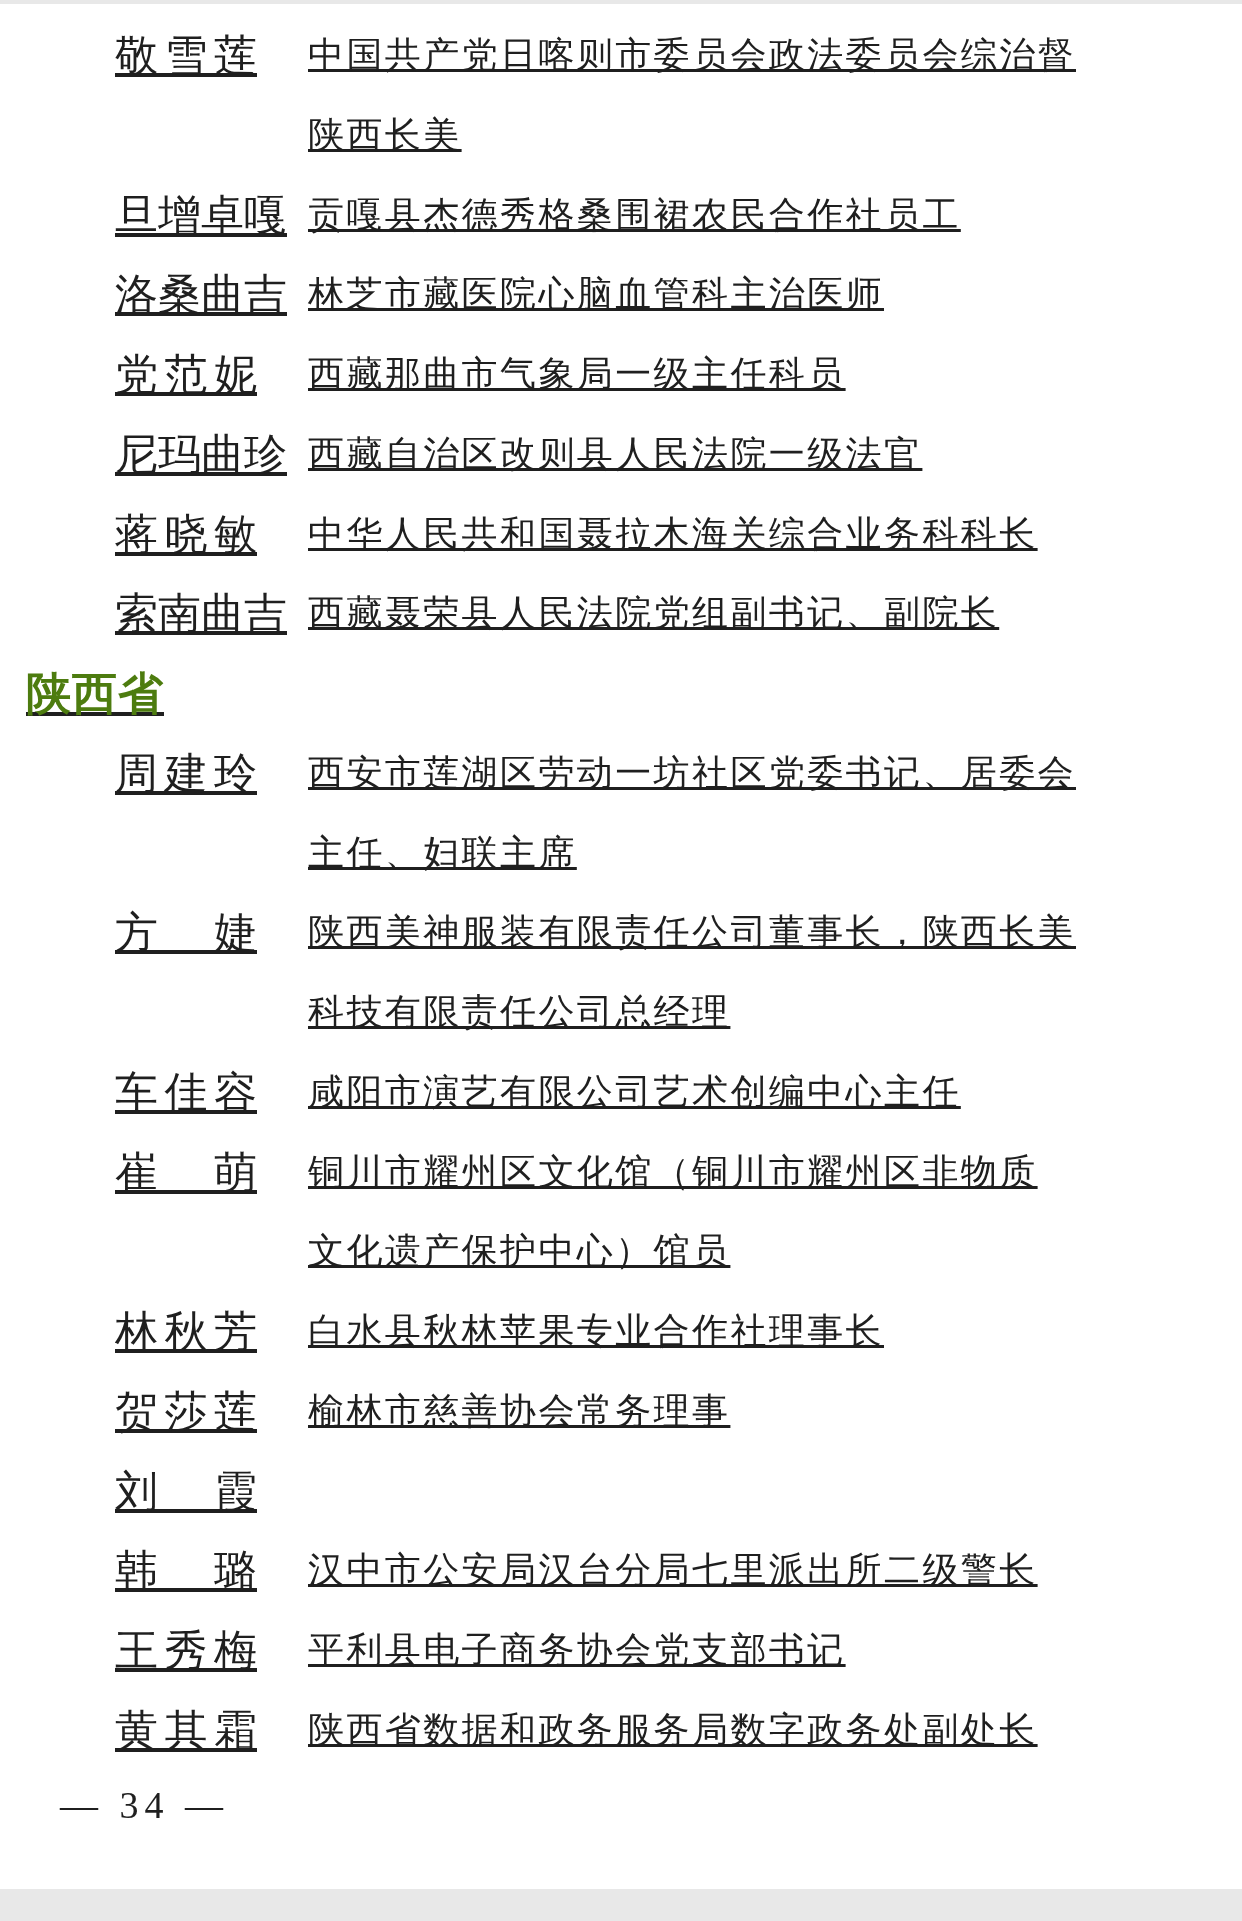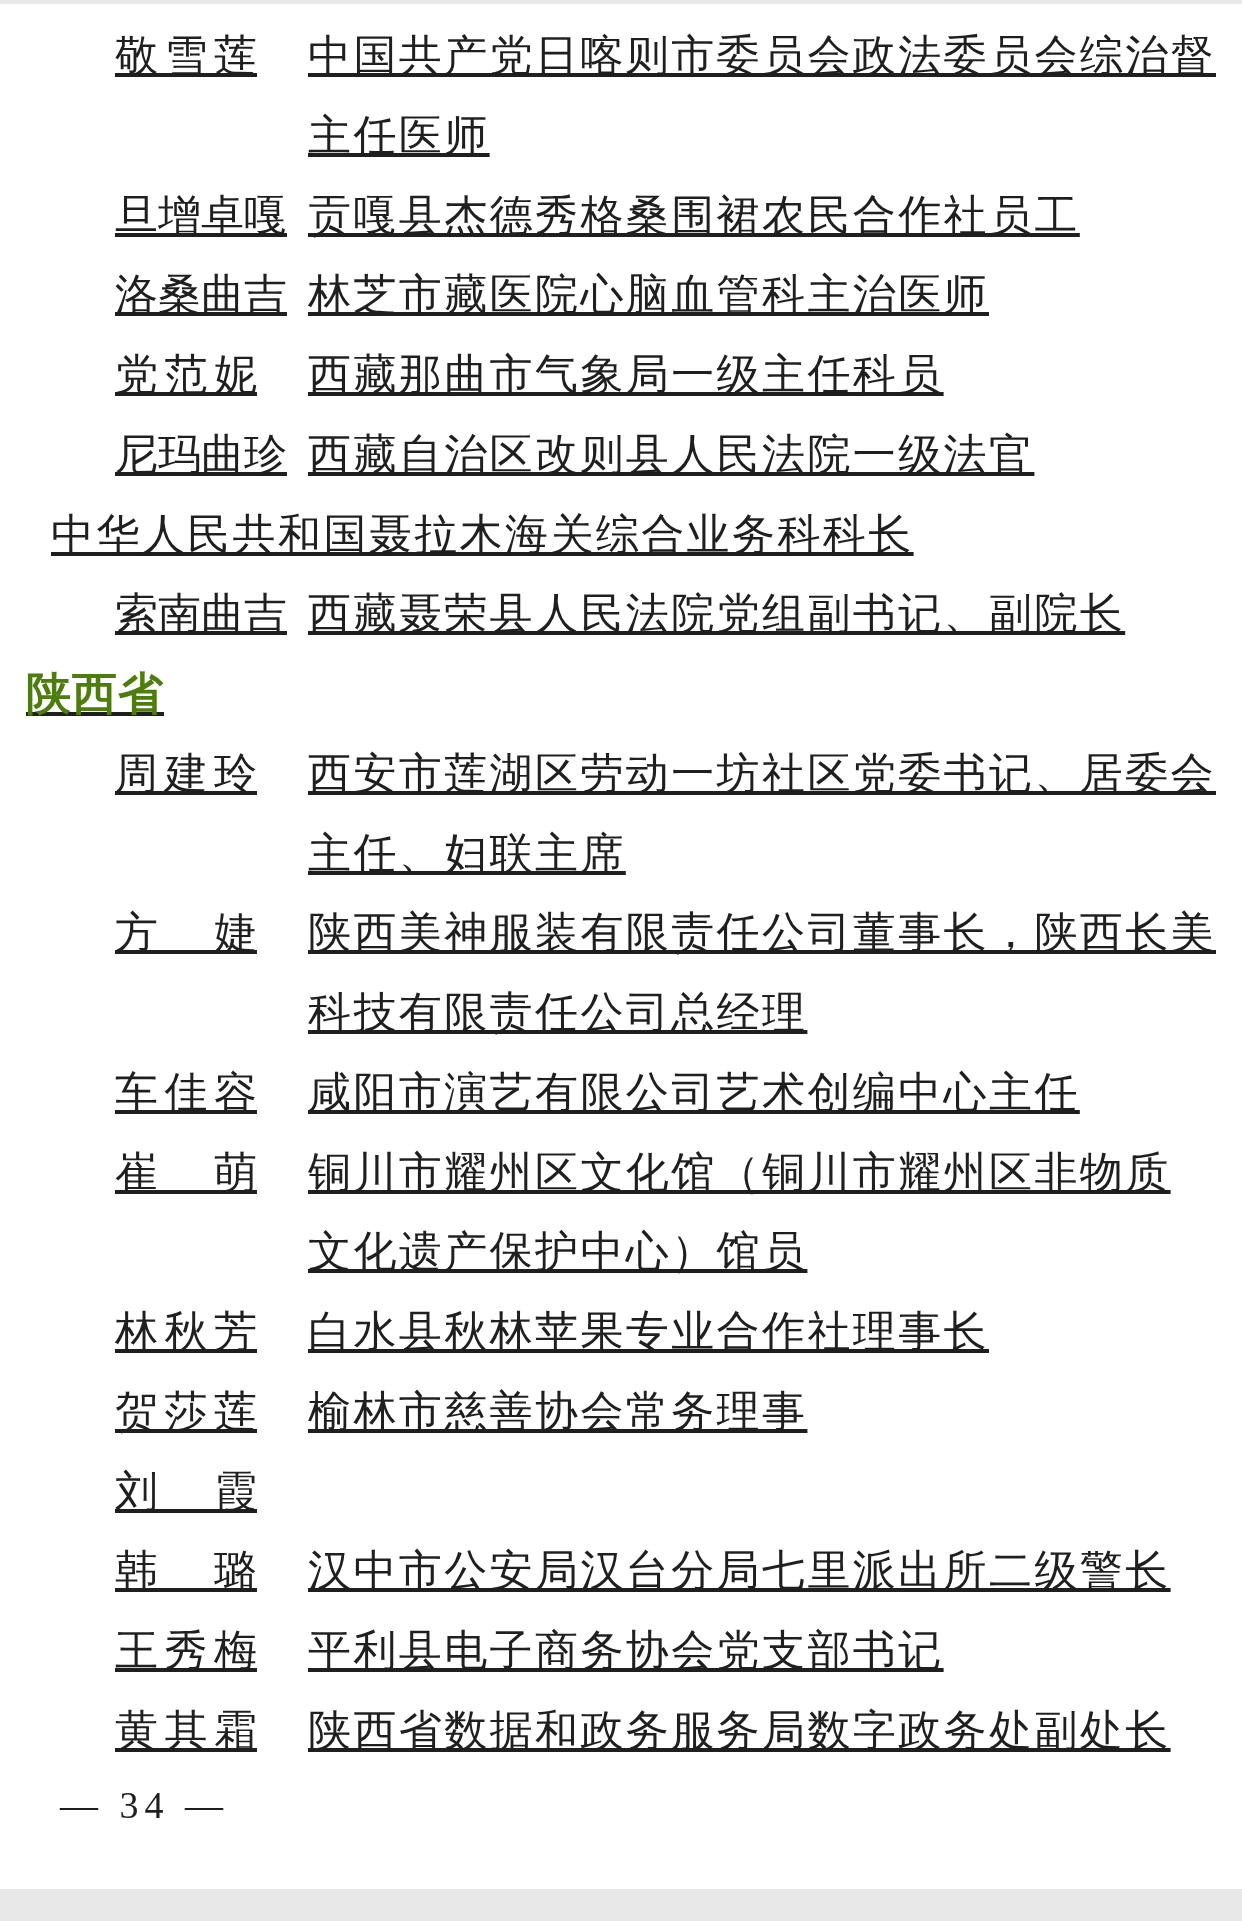--- a/index.html
+++ b/index.html
@@ -34,21 +34,21 @@
     font-size: 43px;
     text-align: justify;
     text-align-last: justify;
     text-justify: inter-character;
     white-space: nowrap;
     overflow: visible;
   }
   .desc {
     flex: none;
     margin-left: 51px;
-    font-size: 43px;
+    font-size: 36px;
     letter-spacing: 2.4px;
   }
   .province {
     flex: none;
     margin-left: 26px;
     font-size: 45px;
     font-weight: 700;
     color: #4d7c0f;
     font-family: "Liberation Sans", "DejaVu Sans", sans-serif;
     letter-spacing: 1px;
@@ -66,39 +66,40 @@
 <body>
 
 <div class="page">
   <div class="list" id="list">
       <div class="line">
         <div class="name">敬雪莲</div>
         <div class="desc">中国共产党日喀则市委员会政法委员会综治督</div>
       </div>
       <div class="line">
         <div class="name"></div>
-        <div class="desc">主任医师</div>
+        <div class="desc">陕西长美</div>
       </div>
       <div class="line">
         <div class="name">旦增卓嘎</div>
         <div class="desc">贡嘎县杰德秀格桑围裙农民合作社员工</div>
       </div>
       <div class="line">
         <div class="name">洛桑曲吉</div>
         <div class="desc">林芝市藏医院心脑血管科主治医师</div>
       </div>
       <div class="line">
         <div class="name">党范妮</div>
         <div class="desc">西藏那曲市气象局一级主任科员</div>
       </div>
       <div class="line">
         <div class="name">尼玛曲珍</div>
         <div class="desc">西藏自治区改则县人民法院一级法官</div>
       </div>
       <div class="line">
+        <div class="name">蒋晓敏</div>
         <div class="desc">中华人民共和国聂拉木海关综合业务科科长</div>
       </div>
       <div class="line">
         <div class="name">索南曲吉</div>
         <div class="desc">西藏聂荣县人民法院党组副书记、副院长</div>
       </div>
       <div class="line">
         <div class="province">陕西省</div>
       </div>
       <div class="line">

